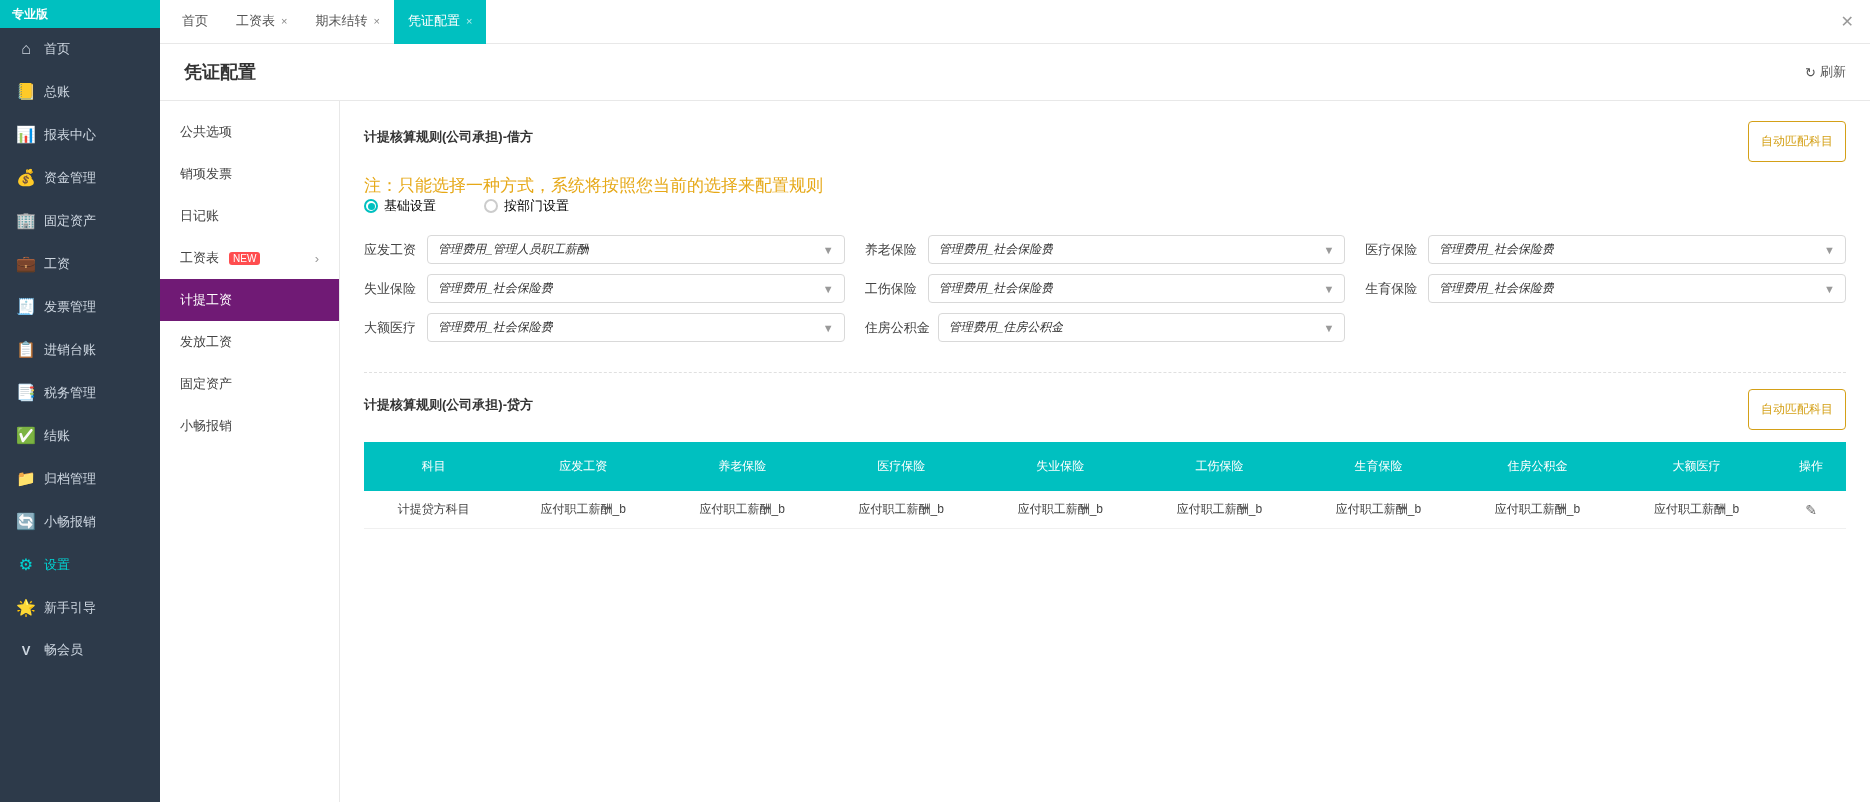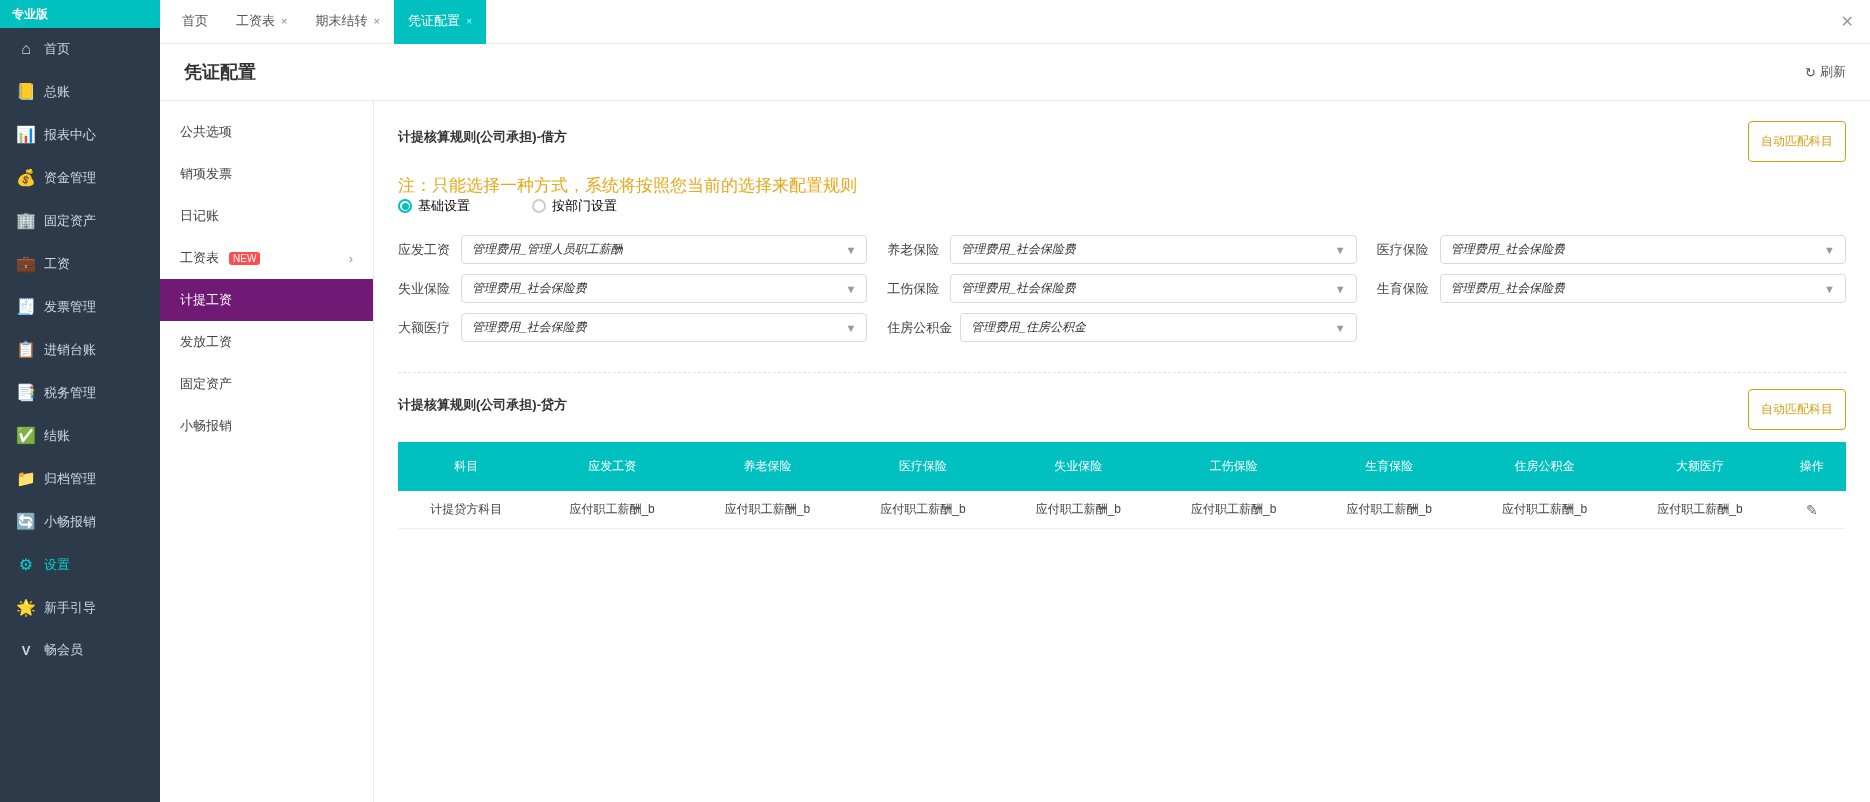--- a/index.html
+++ b/index.html
@@ -118,21 +118,21 @@
     
     .content-wrapper {
       display: flex;
       flex: 1;
       background: white;
       min-height: calc(100vh - 100px);
     }
 
     
     .left-nav {
-      width: 214px;
+      width: 180px;
       border-right: 1px solid #e8e8e8;
       background: white;
       padding: 10px 0;
       flex-shrink: 0;
     }
     .left-nav-item {
       padding: 12px 20px;
       cursor: pointer;
       color: #444;
       font-size: 13px;
@@ -172,21 +172,21 @@
     }
     .section-note {
       color: #e6a817;
       font-size: 17px;
       margin-bottom: 0;
     }
 
     
     .radio-group {
       display: flex;
-      gap: 62px;
+      gap: 48px;
       margin-bottom: 20px;
     }
     .radio-item {
       display: flex;
       align-items: center;
       gap: 6px;
       cursor: pointer;
       font-size: 13px;
     }
     .radio-circle {

